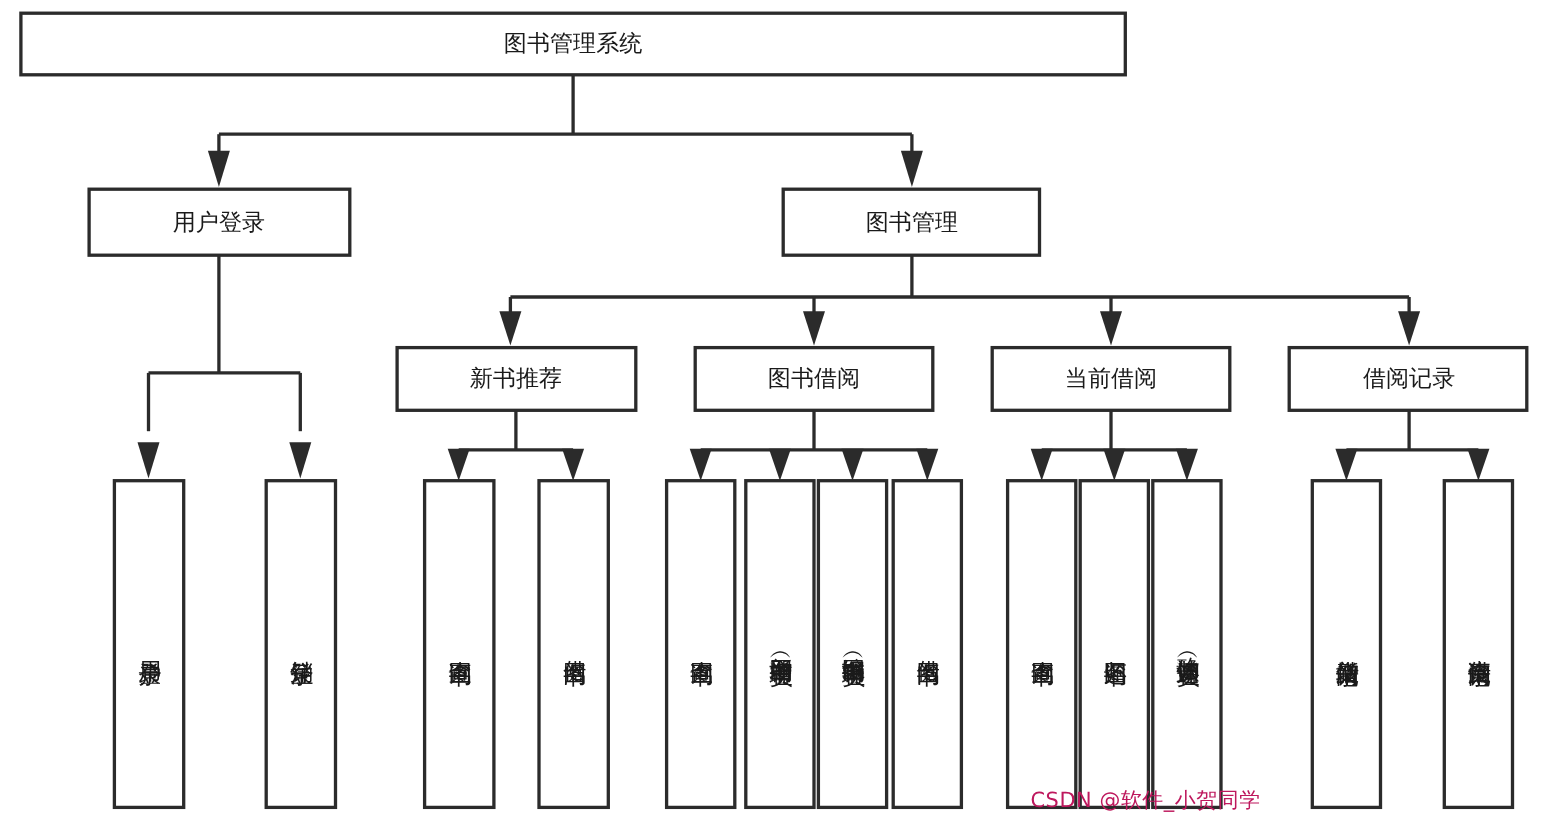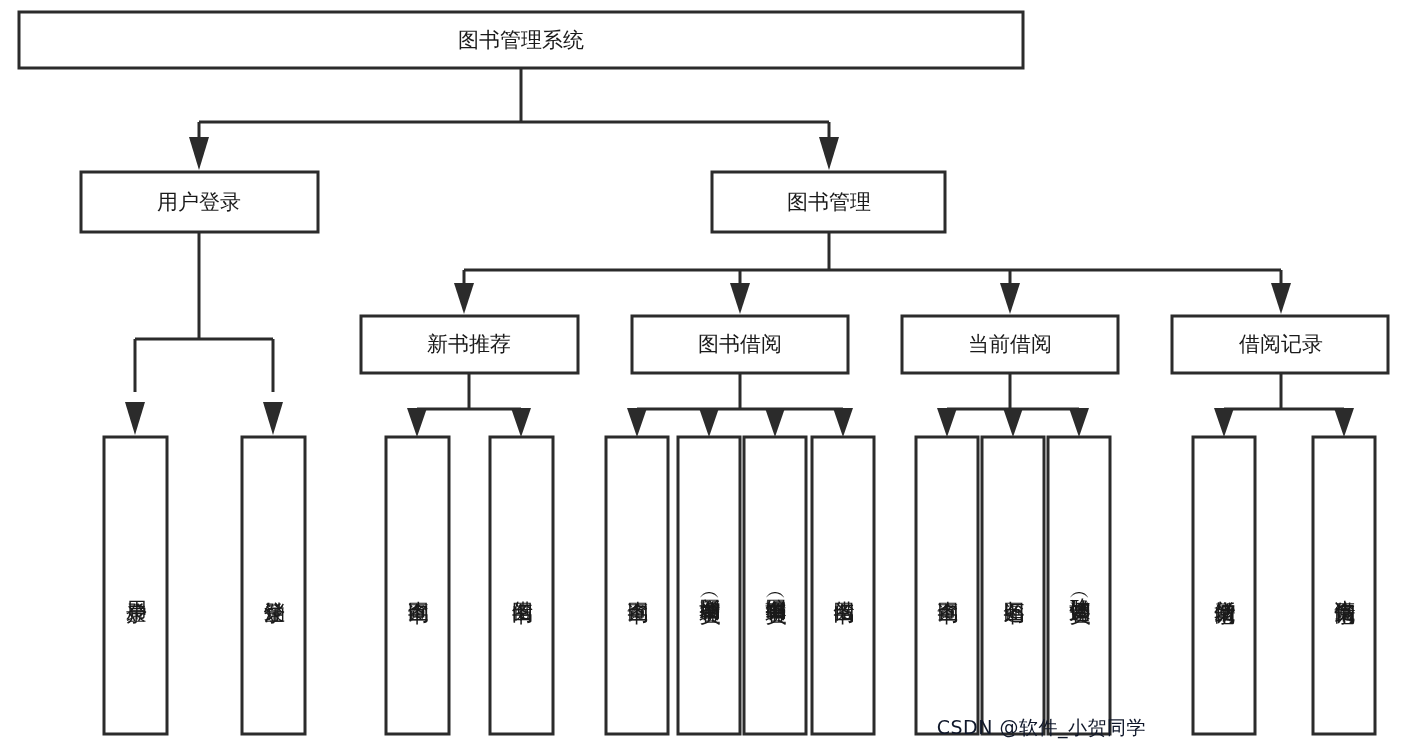--- a/index.html
+++ b/index.html
@@ -74,21 +74,21 @@
   }
   .vlabel.top-aligned {
     justify-content: center;
   }
   .watermark {
     position: absolute;
     right: 8px;
     bottom: 6px;
     font-family: "DejaVu Sans", "Liberation Sans", sans-serif;
     font-size: 19px;
-    color: #0f172a;
+    color: #be185d;
     letter-spacing: 0.5px;
     user-select: none;
     white-space: nowrap;
   }
 </style>
 </head>
 <body>
 
 <div id="diagram-root">
   <svg class="flow" viewBox="0 0 1405 747" xmlns="http://www.w3.org/2000/svg">

